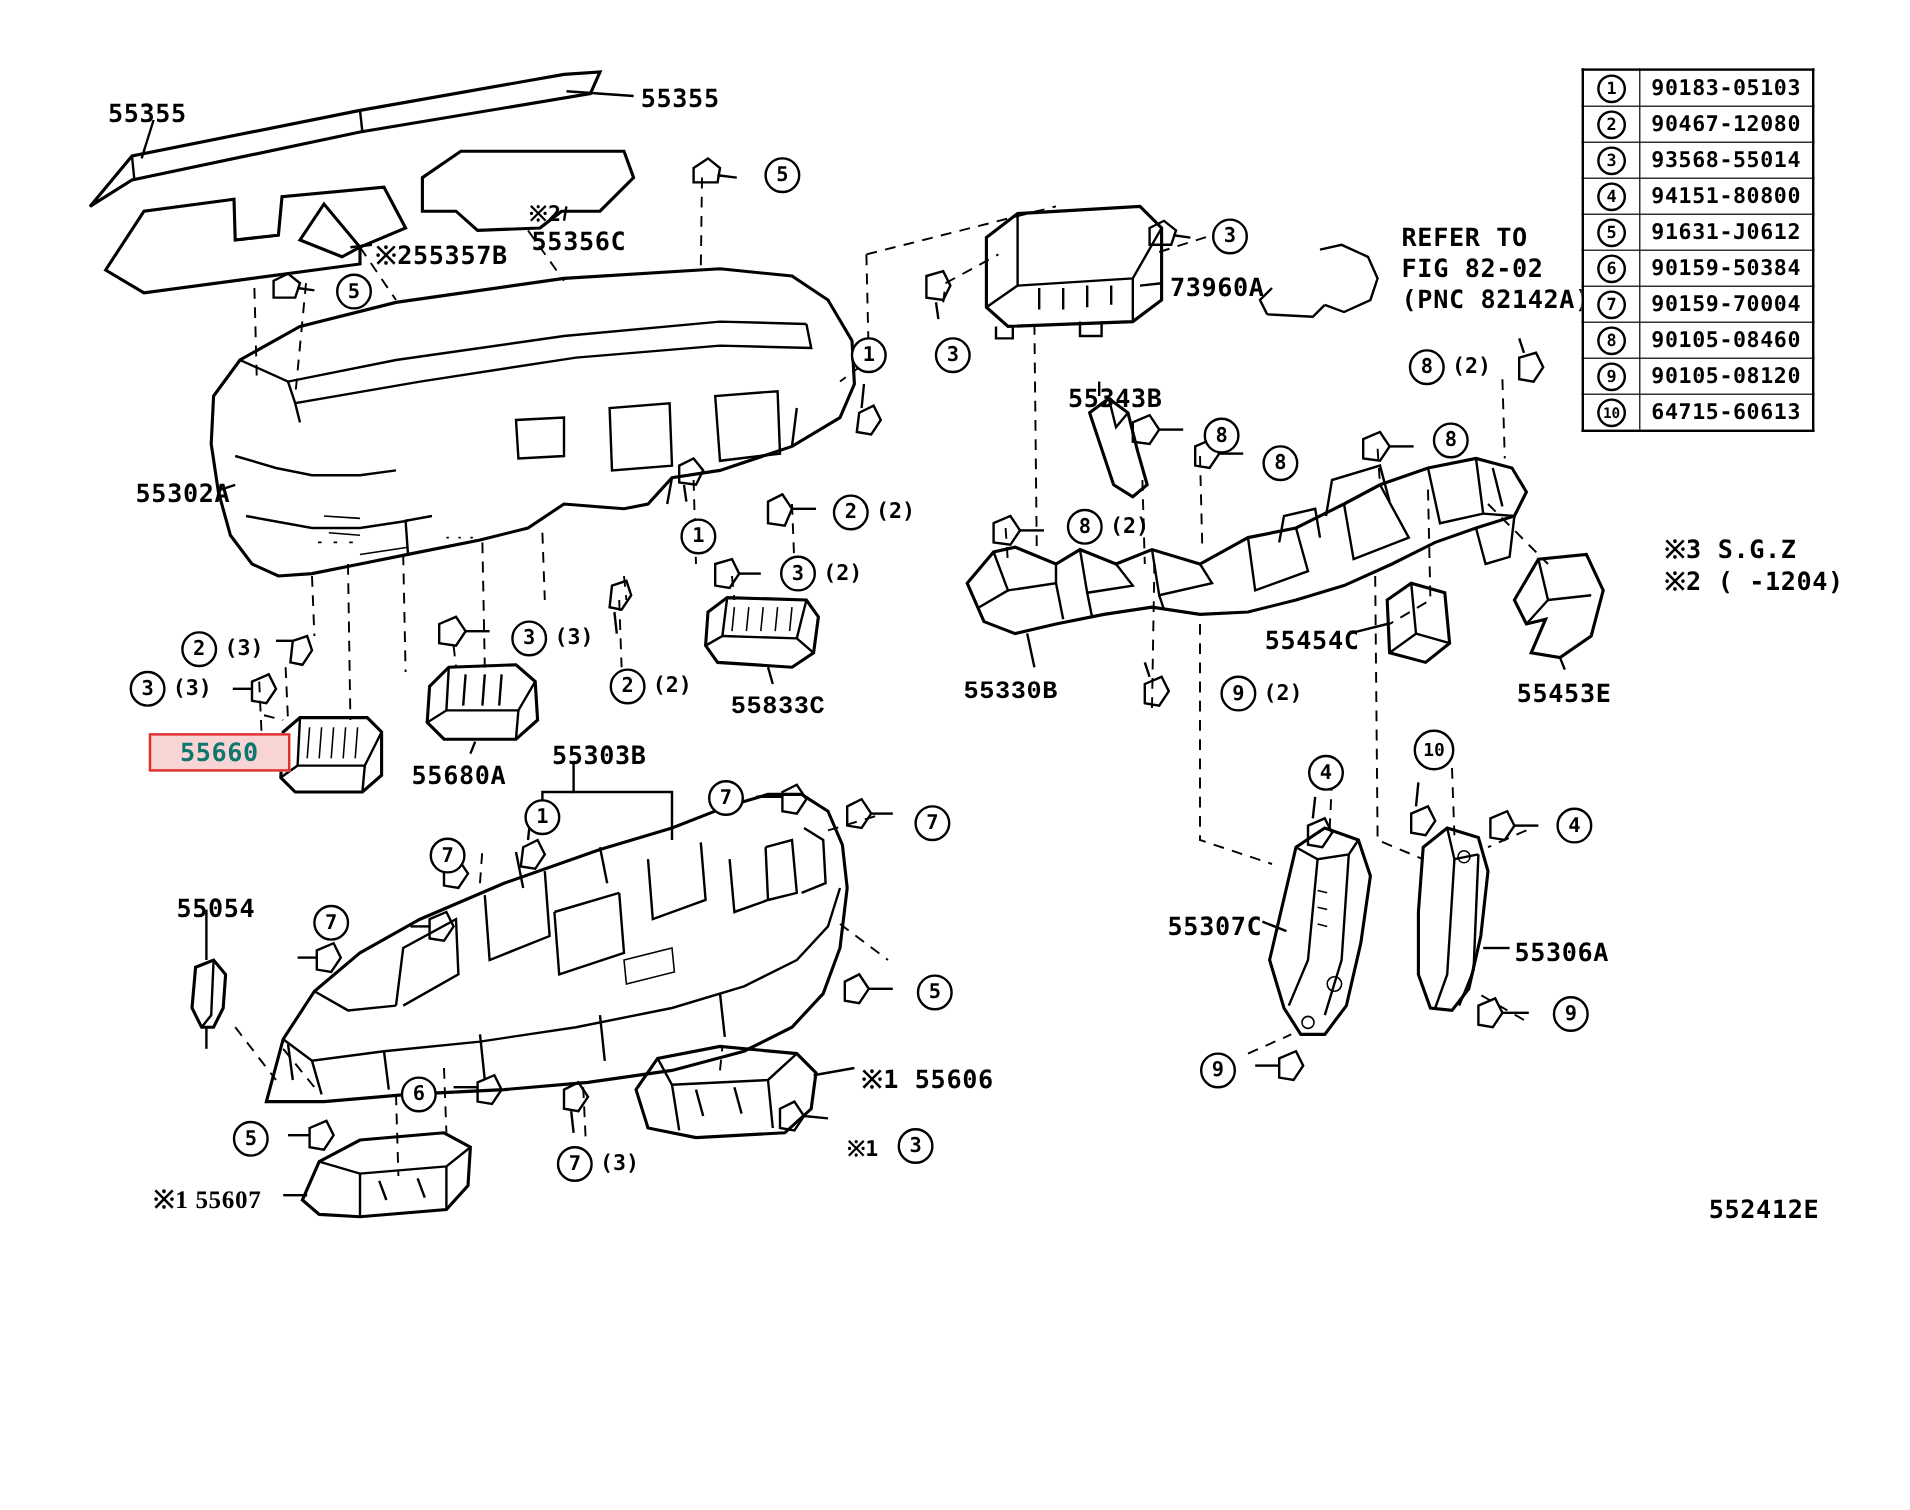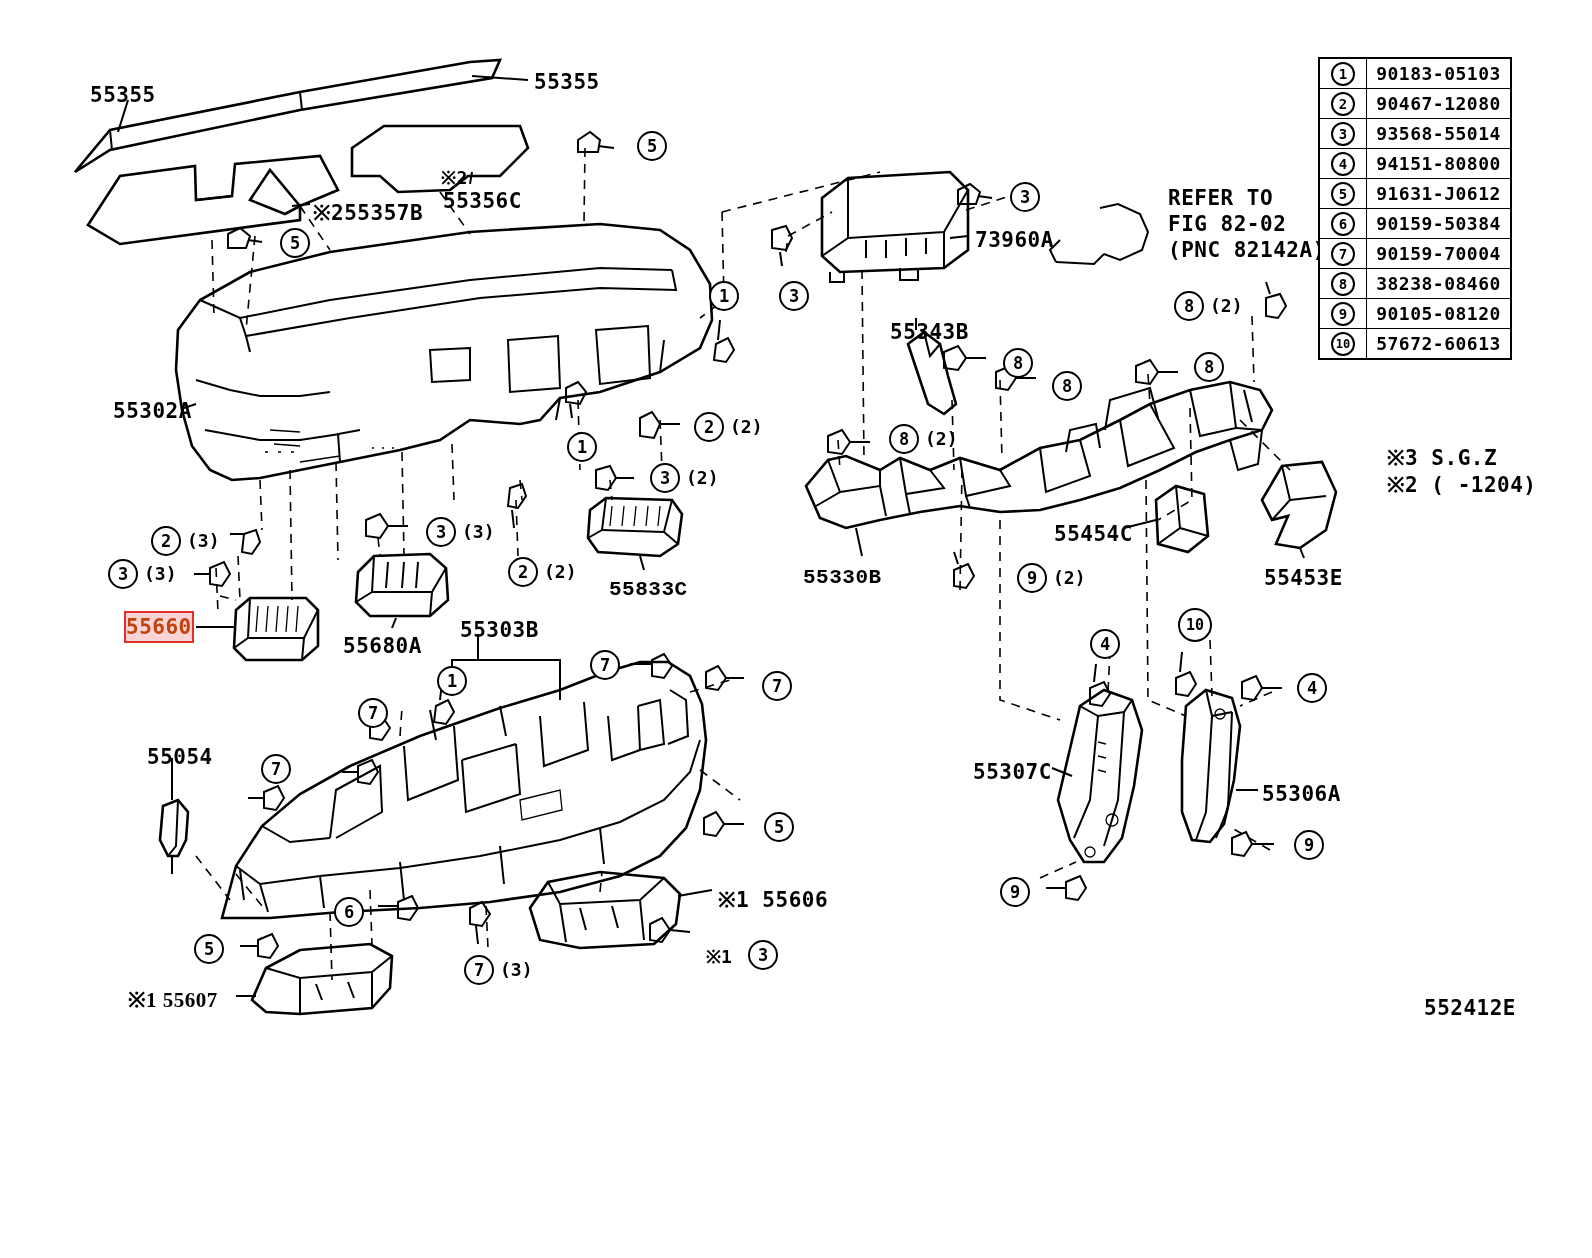--- a/index.html
+++ b/index.html
@@ -5,21 +5,21 @@
   html,body{margin:0;padding:0;background:#ffffff;}
   body{font-family:"DejaVu Sans Mono", monospace;}
   #page{position:relative;width:1592px;height:1258px;background:#ffffff;overflow:hidden;}
 
   
   .lbl{position:absolute;font-family:"DejaVu Sans Mono", monospace;font-weight:bold;color:#000;white-space:nowrap;}
   .lbl.p{font-size:21px;letter-spacing:0.5px;}
   .lbl.small{font-size:18px;}
 
   
-  .hl{background:#f9d4d4;border:2px solid #e03030;padding:2px 0;color:#c2410c;}
+  .hl{background:#f9d4d4;border:2px solid #e03030;padding:2px 24px;color:#0f766e;}
 
   
   .circ{position:absolute;width:30px;height:30px;border:2px solid #000;border-radius:50%;
         display:flex;align-items:center;justify-content:center;font-size:17px;font-weight:bold;
         font-family:"DejaVu Sans Mono", monospace;background:#fff;color:#000;box-sizing:border-box;}
   .circ.big{width:34px;height:34px;font-size:15px;}
 
   
   #legend{position:absolute;left:1318px;top:57px;width:194px;border:2px solid #000;
           border-collapse:collapse;background:#fff;}
@@ -464,27 +464,27 @@
       <tr>
         <td class="n"><span class="legcirc">6</span></td>
         <td class="v">90159-50384</td>
       </tr>
       <tr>
         <td class="n"><span class="legcirc">7</span></td>
         <td class="v">90159-70004</td>
       </tr>
       <tr>
         <td class="n"><span class="legcirc">8</span></td>
-        <td class="v">38238-08460</td>
+        <td class="v">90105-08460</td>
       </tr>
       <tr>
         <td class="n"><span class="legcirc">9</span></td>
         <td class="v">90105-08120</td>
       </tr>
       <tr>
         <td class="n"><span class="legcirc" style="font-size:12px;">10</span></td>
-        <td class="v">57672-60613</td>
+        <td class="v">64715-60613</td>
       </tr>
     </tbody>
   </table>
 
 
 </div>
 
 </body></html>

